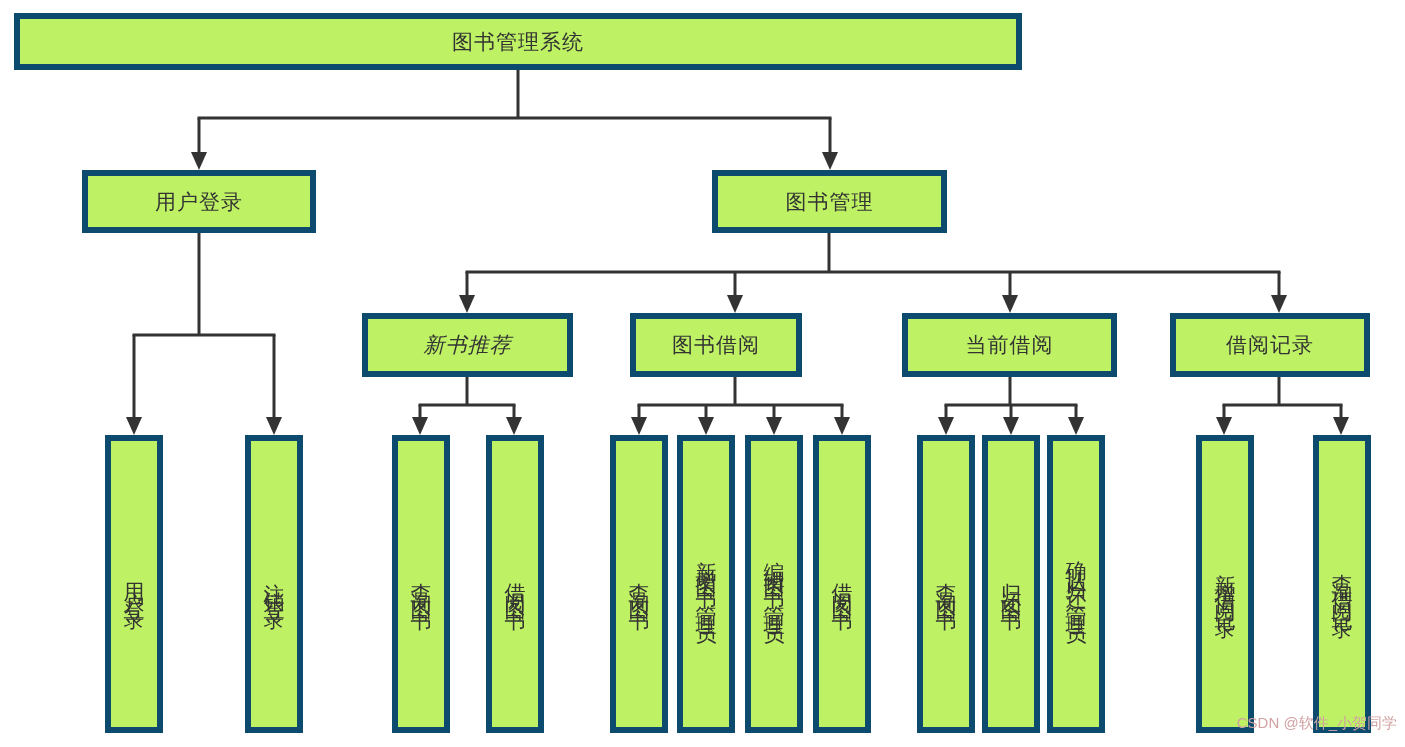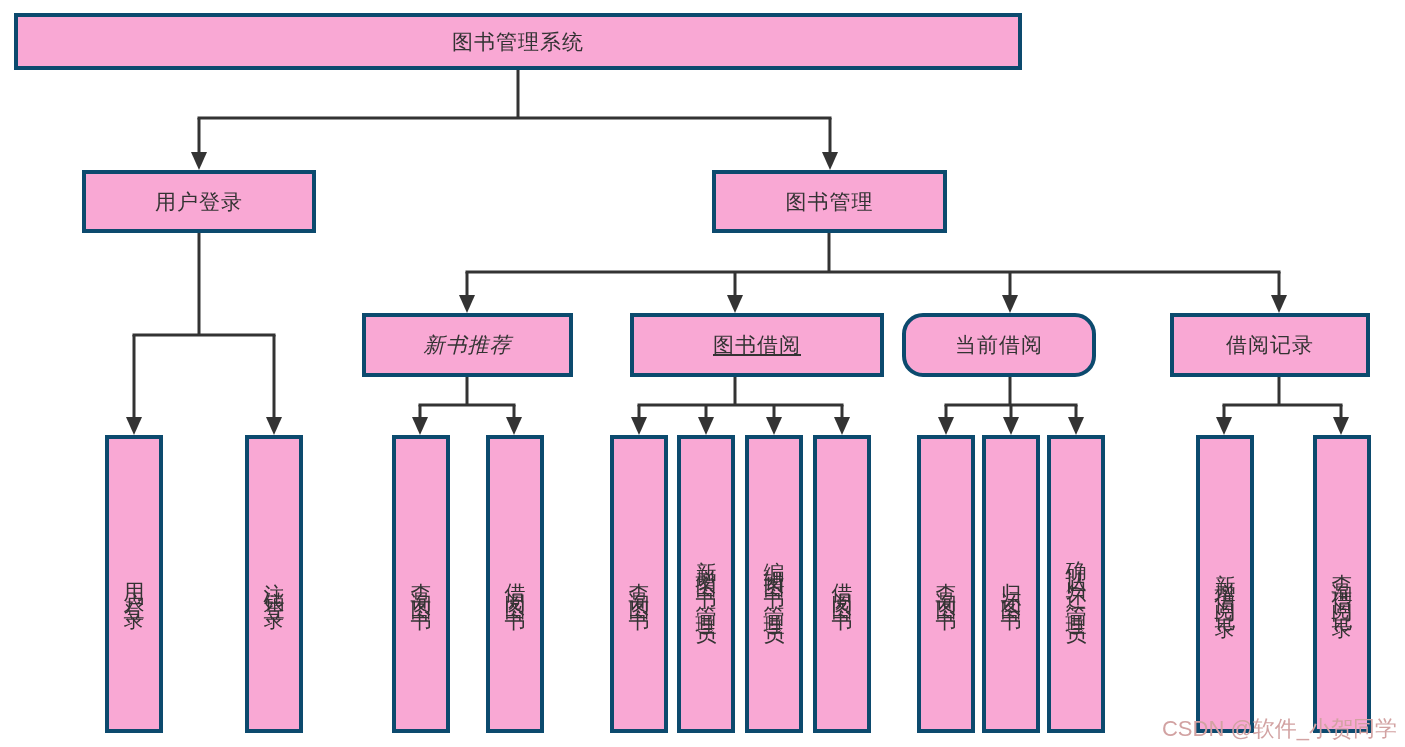--- a/index.html
+++ b/index.html
@@ -18,22 +18,22 @@
   .wires {
     position: absolute;
     left: 0;
     top: 0;
     width: 1405px;
     height: 747px;
   }
   .node {
     position: absolute;
     box-sizing: border-box;
-    border: 4px solid #0c4a6e;
-    background: #f9a8d4;
+    border: 6px solid #0c4a6e;
+    background: #bef264;
     display: flex;
     align-items: center;
     justify-content: center;
     color: #333333;
   }
   .hlabel {
     font-size: 21px;
     letter-spacing: 1px;
     white-space: nowrap;
   }
@@ -42,21 +42,21 @@
     text-orientation: mixed;
     white-space: nowrap;
     font-size: 21px;
     letter-spacing: 9px;
     color: #333333;
   }
   .watermark {
     position: absolute;
     right: 8px;
     top: 714px;
-    font-size: 22px;
+    font-size: 15px;
     color: #d2a2a2;
     white-space: nowrap;
     z-index: 5;
   }
 </style>
 </head>
 <body>
 
 <div class="canvas">
 
@@ -133,24 +133,24 @@
   <div class="node" style="left:82px; top:170px; width:234px; height:63px;">
     <span class="hlabel">用户登录</span>
   </div>
   <div class="node" style="left:712px; top:170px; width:235px; height:63px;">
     <span class="hlabel">图书管理</span>
   </div>
 
   <div class="node" style="left:362px; top:313px; width:211px; height:64px;font-style:italic;">
     <span class="hlabel">新书推荐</span>
   </div>
-  <div class="node" style="left:630px; top:313px; width:254px; height:64px;text-decoration:underline;">
+  <div class="node" style="left:630px; top:313px; width:172px; height:64px;">
     <span class="hlabel">图书借阅</span>
   </div>
-  <div class="node" style="left:902px; top:313px; width:194px; height:64px;border-radius:21px;">
+  <div class="node" style="left:902px; top:313px; width:215px; height:64px;">
     <span class="hlabel">当前借阅</span>
   </div>
   <div class="node" style="left:1170px; top:313px; width:200px; height:64px;">
     <span class="hlabel">借阅记录</span>
   </div>
 
   <div class="node leaf" style="left:105px; top:435px; width:58px; height:298px;">
     <span class="vtext">用户登录</span>
   </div>
   <div class="node leaf" style="left:245px; top:435px; width:58px; height:298px;">

